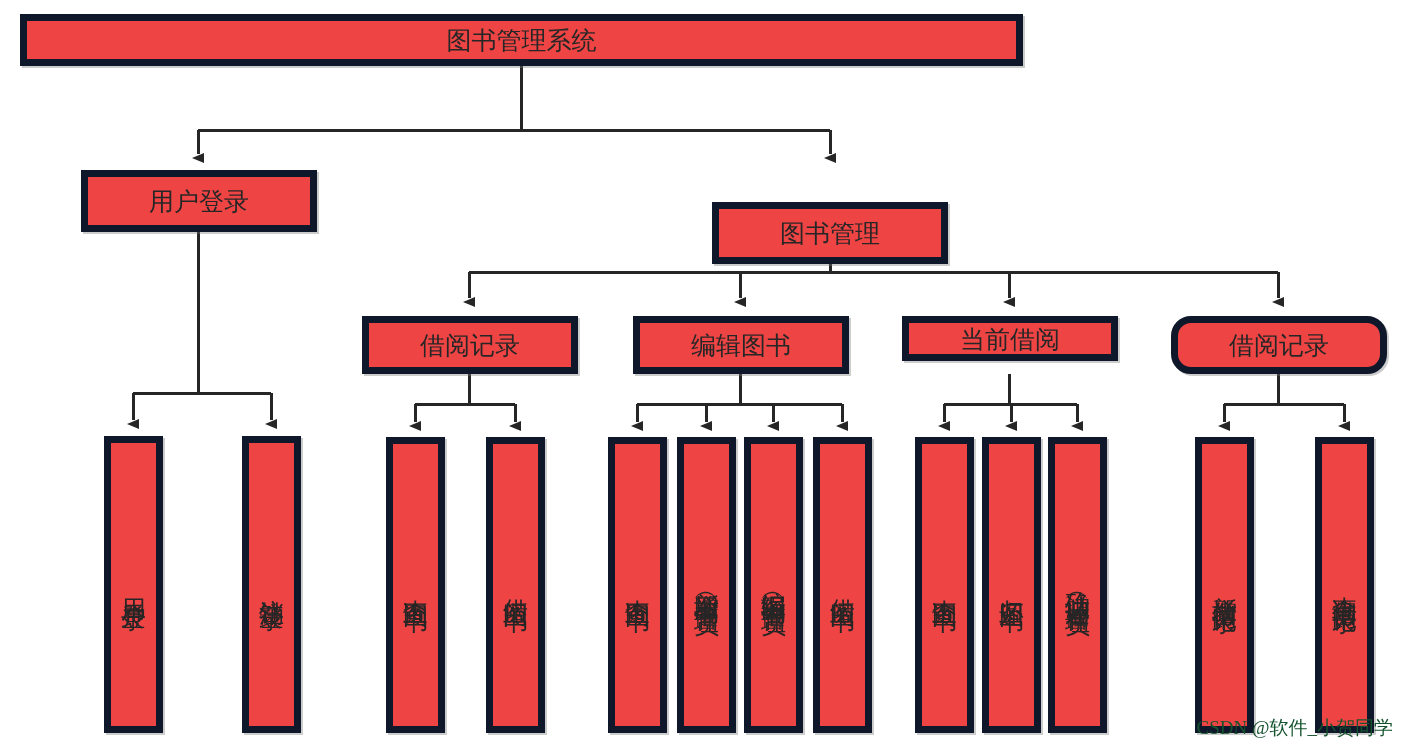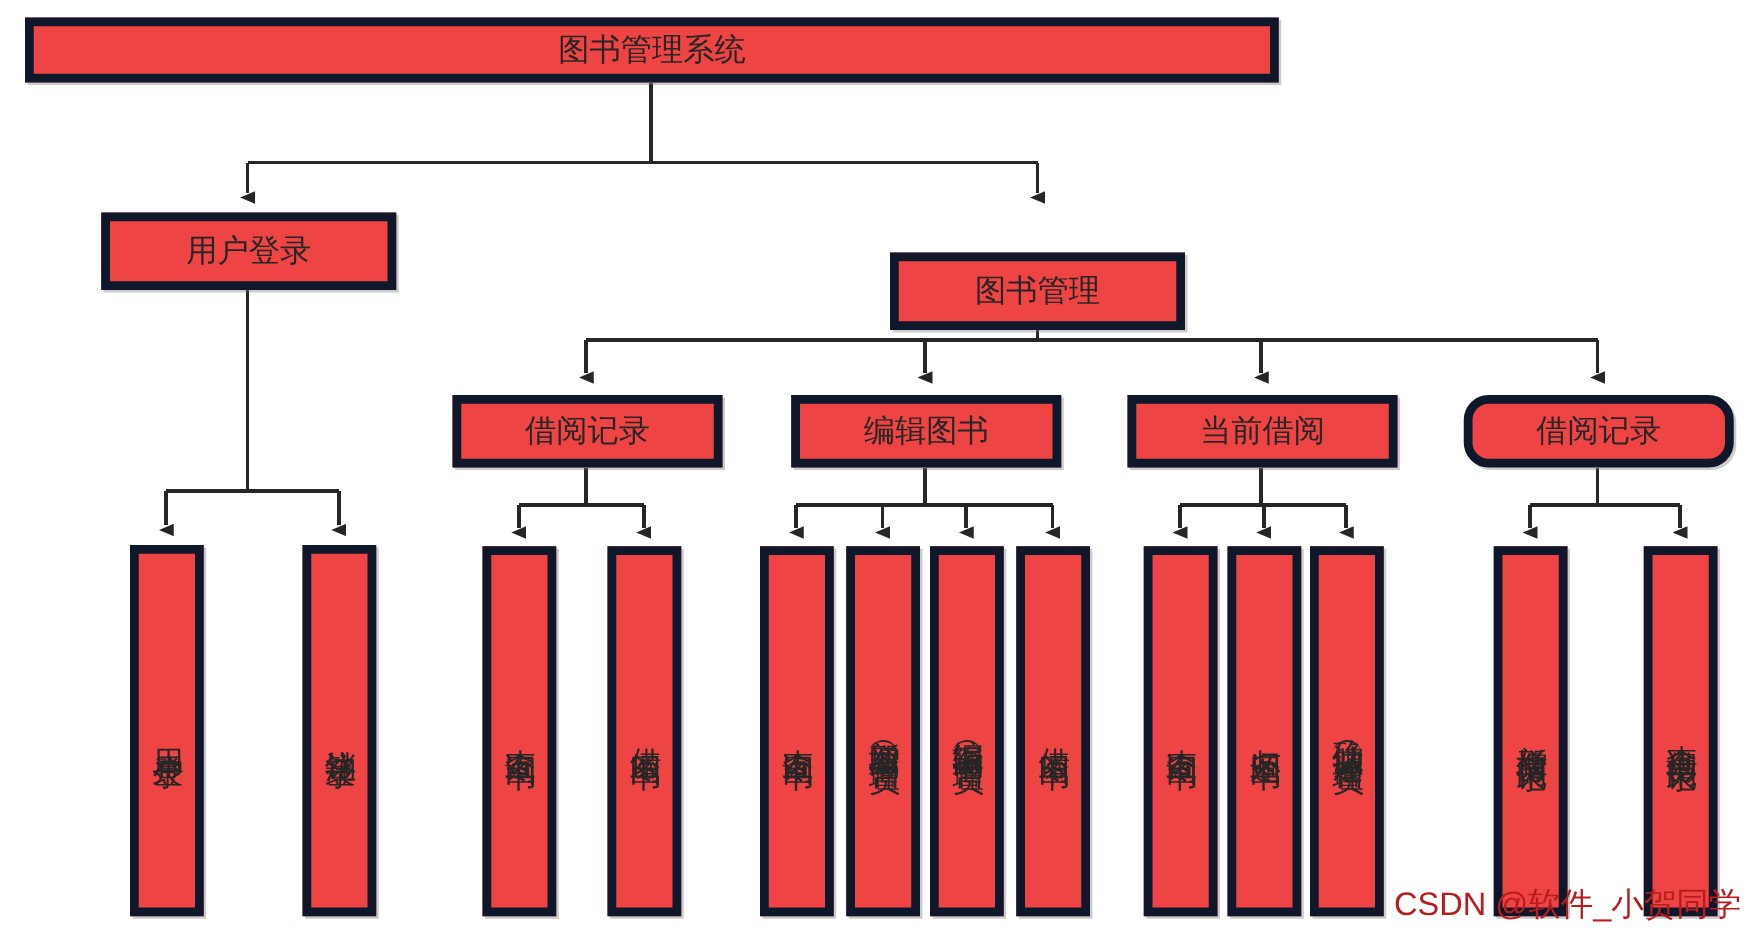--- a/index.html
+++ b/index.html
@@ -32,25 +32,26 @@
     font-size:25px;
     letter-spacing:3px;
     line-height:1;
     white-space:normal;
     max-height:275px;
   }
   #watermark{
     position:absolute;
     right:12px;
     bottom:6px;
-    font-size:26px;
-    color:#b91c1c;
+    font-size:19px;
+    color:#14532d;
     z-index:5;
     pointer-events:none;
     white-space:nowrap;
+    font-family:Liberation Serif, serif;
   }
 </style>
 </head>
 <body>
 
 <div id="canvas">
 
   <svg id="wires" viewBox="0 0 1405 747">
     <defs>
       <marker id="arw" markerWidth="10" markerHeight="12" refX="1" refY="6" orient="auto" markerUnits="userSpaceOnUse">
@@ -111,21 +112,21 @@
   <div class="node h" style="left:712px;top:170px;width:236px;height:62px;margin-top:32px;">
     <span class="lbl">图书管理</span>
   </div>
 
   <div class="node h" style="left:362px;top:316px;width:216px;height:58px;">
     <span class="lbl">借阅记录</span>
   </div>
   <div class="node h" style="left:633px;top:316px;width:216px;height:58px;">
     <span class="lbl">编辑图书</span>
   </div>
-  <div class="node h" style="left:902px;top:316px;width:216px;height:58px;">
+  <div class="node h" style="left:902px;top:316px;width:216px;height:45px;">
     <span class="lbl">当前借阅</span>
   </div>
   <div class="node h" style="left:1171px;top:316px;width:216px;height:58px;border-radius:20px;">
     <span class="lbl">借阅记录</span>
   </div>
 
   <div class="node v" style="left:104px;top:436px;width:59px;height:297px;">
     <span class="lbl">用户登录</span>
   </div>
   <div class="node v" style="left:242px;top:436px;width:59px;height:297px;">

